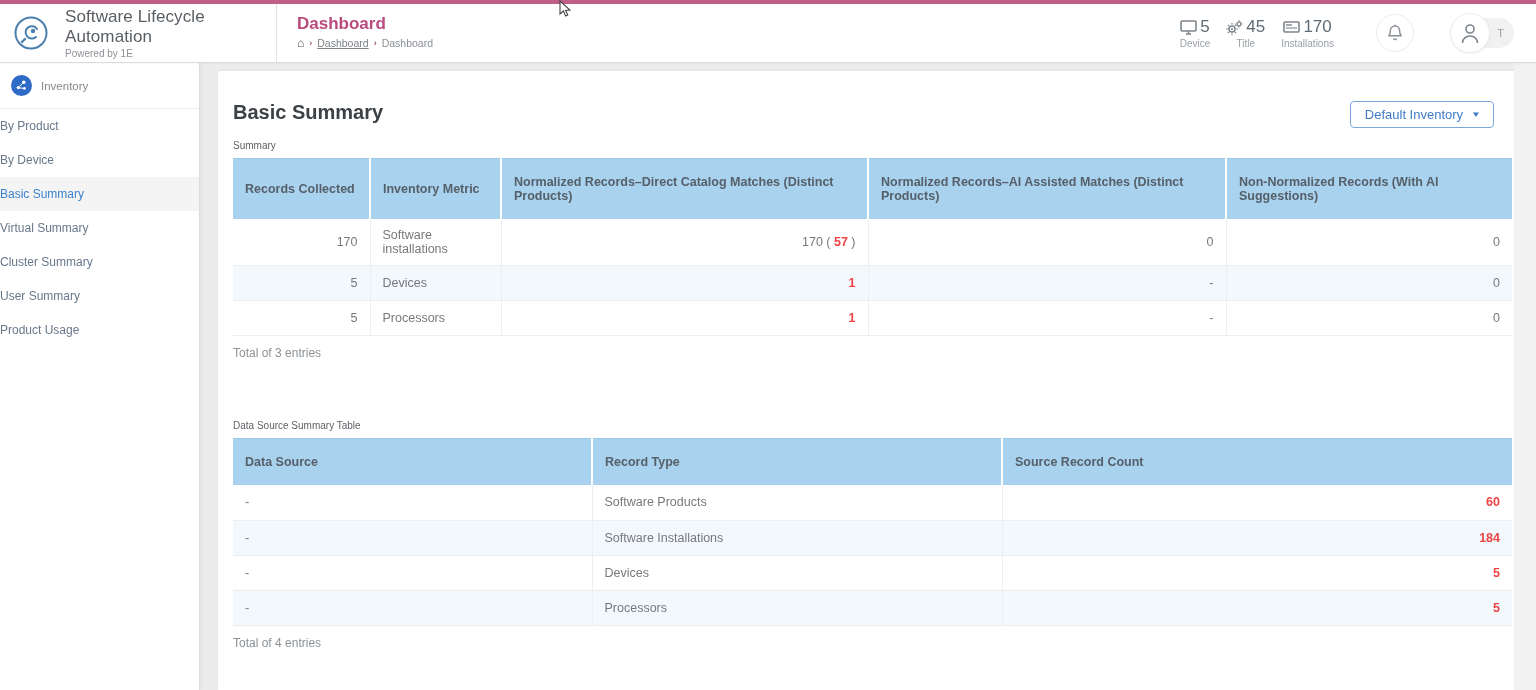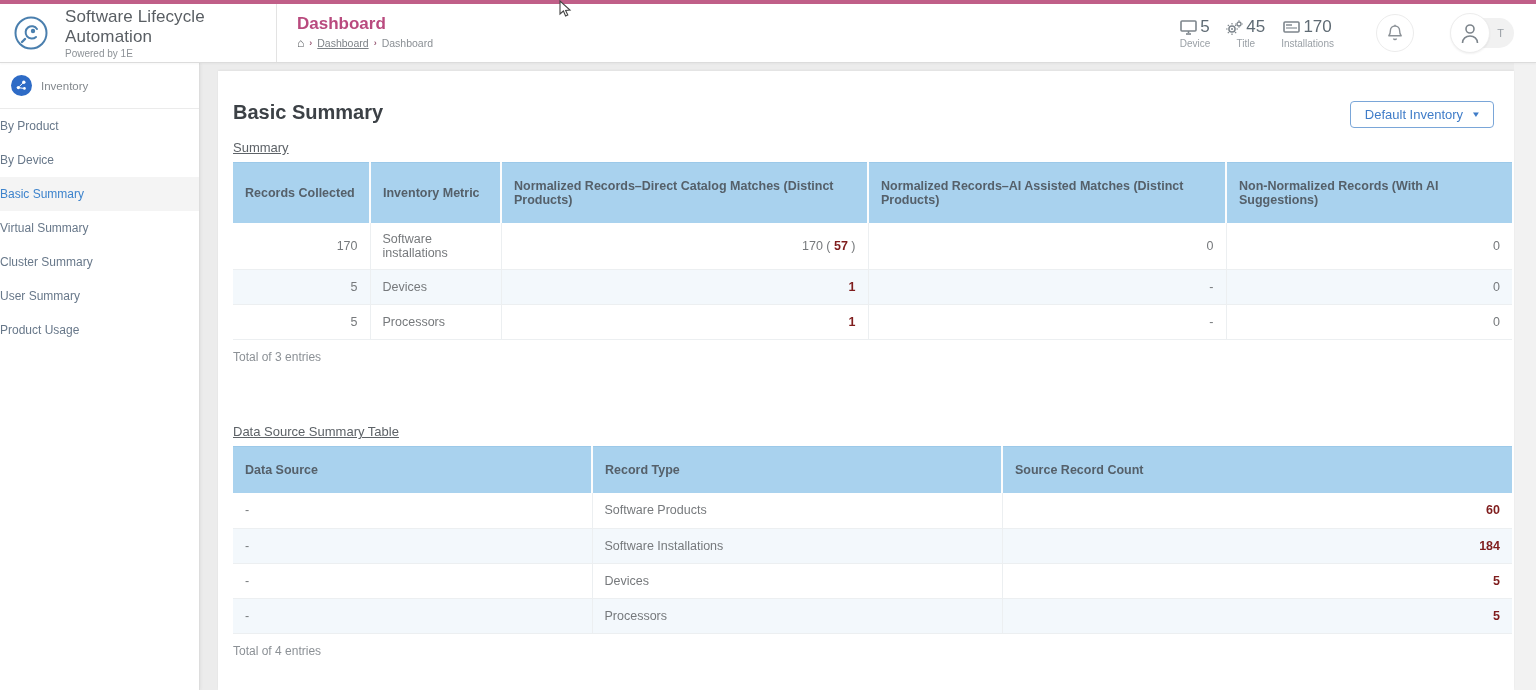--- a/index.html
+++ b/index.html
@@ -74,38 +74,38 @@
     box-shadow:0 -1px 2px rgba(0,0,0,.05);
   }
   .content-head { display:flex; justify-content:space-between; align-items:flex-start; padding-right:20px; }
   .main-title { font-size:20px; font-weight:700; color:#3c4146; }
   .inv-select {
     border:1px solid #7aa6d8; border-radius:4px; background:#fff; color:#3f7cc8;
     font-size:13px; padding:5px 12px 5px 14px; display:flex; align-items:center; gap:8px;
     cursor:pointer; font-family:inherit;
   }
   .inv-select .chev { font-size:10px; color:#3f7cc8; transform:scaleY(.8); }
-  .section-label { font-size:13px; color:#5d6267; margin:12px 0 7px;text-decoration:underline; }
+  .section-label { font-size:10px; color:#5d6267; margin:12px 0 7px; }
   table { border-collapse:collapse; width:1279px; table-layout:fixed; }
   thead th {
     background:#a9d2ee; color:#55606a; font-size:12.5px; font-weight:600; text-align:left;
     padding:16px 12px; vertical-align:middle; border-left:2px solid #fdfdfd; border-top:1px solid #9cc9e9;
   }
   thead th:first-child { border-left:none; }
   .t-summary thead th { height:48px; }
   .t-ds thead th { height:38px; }
   tbody td {
     font-size:12.5px; color:#76797c; padding:9px 12px; height:35px;
     border:1px solid #eceff1; border-top:none;
   }
   tbody td:first-child { border-left:none; }
   tbody td:last-child { border-right:none; }
   tbody tr { border-bottom:1px solid #e4e7ea; }
   tbody tr:nth-child(even) td { background:#f3f8fc; }
-  .link { color:#7f1d1d; font-weight:700; cursor:pointer; }
+  .link { color:#ef4444; font-weight:700; cursor:pointer; }
   .total-line { font-size:12px; color:#8c9196; margin:10px 0 0; }
   .gap-lg { height:48px; }
   
   .cursor { position:absolute; left:558px; top:0; z-index:9; }
 </style>
 </head>
 <body>
 
 <div class="topbar"></div>
 

